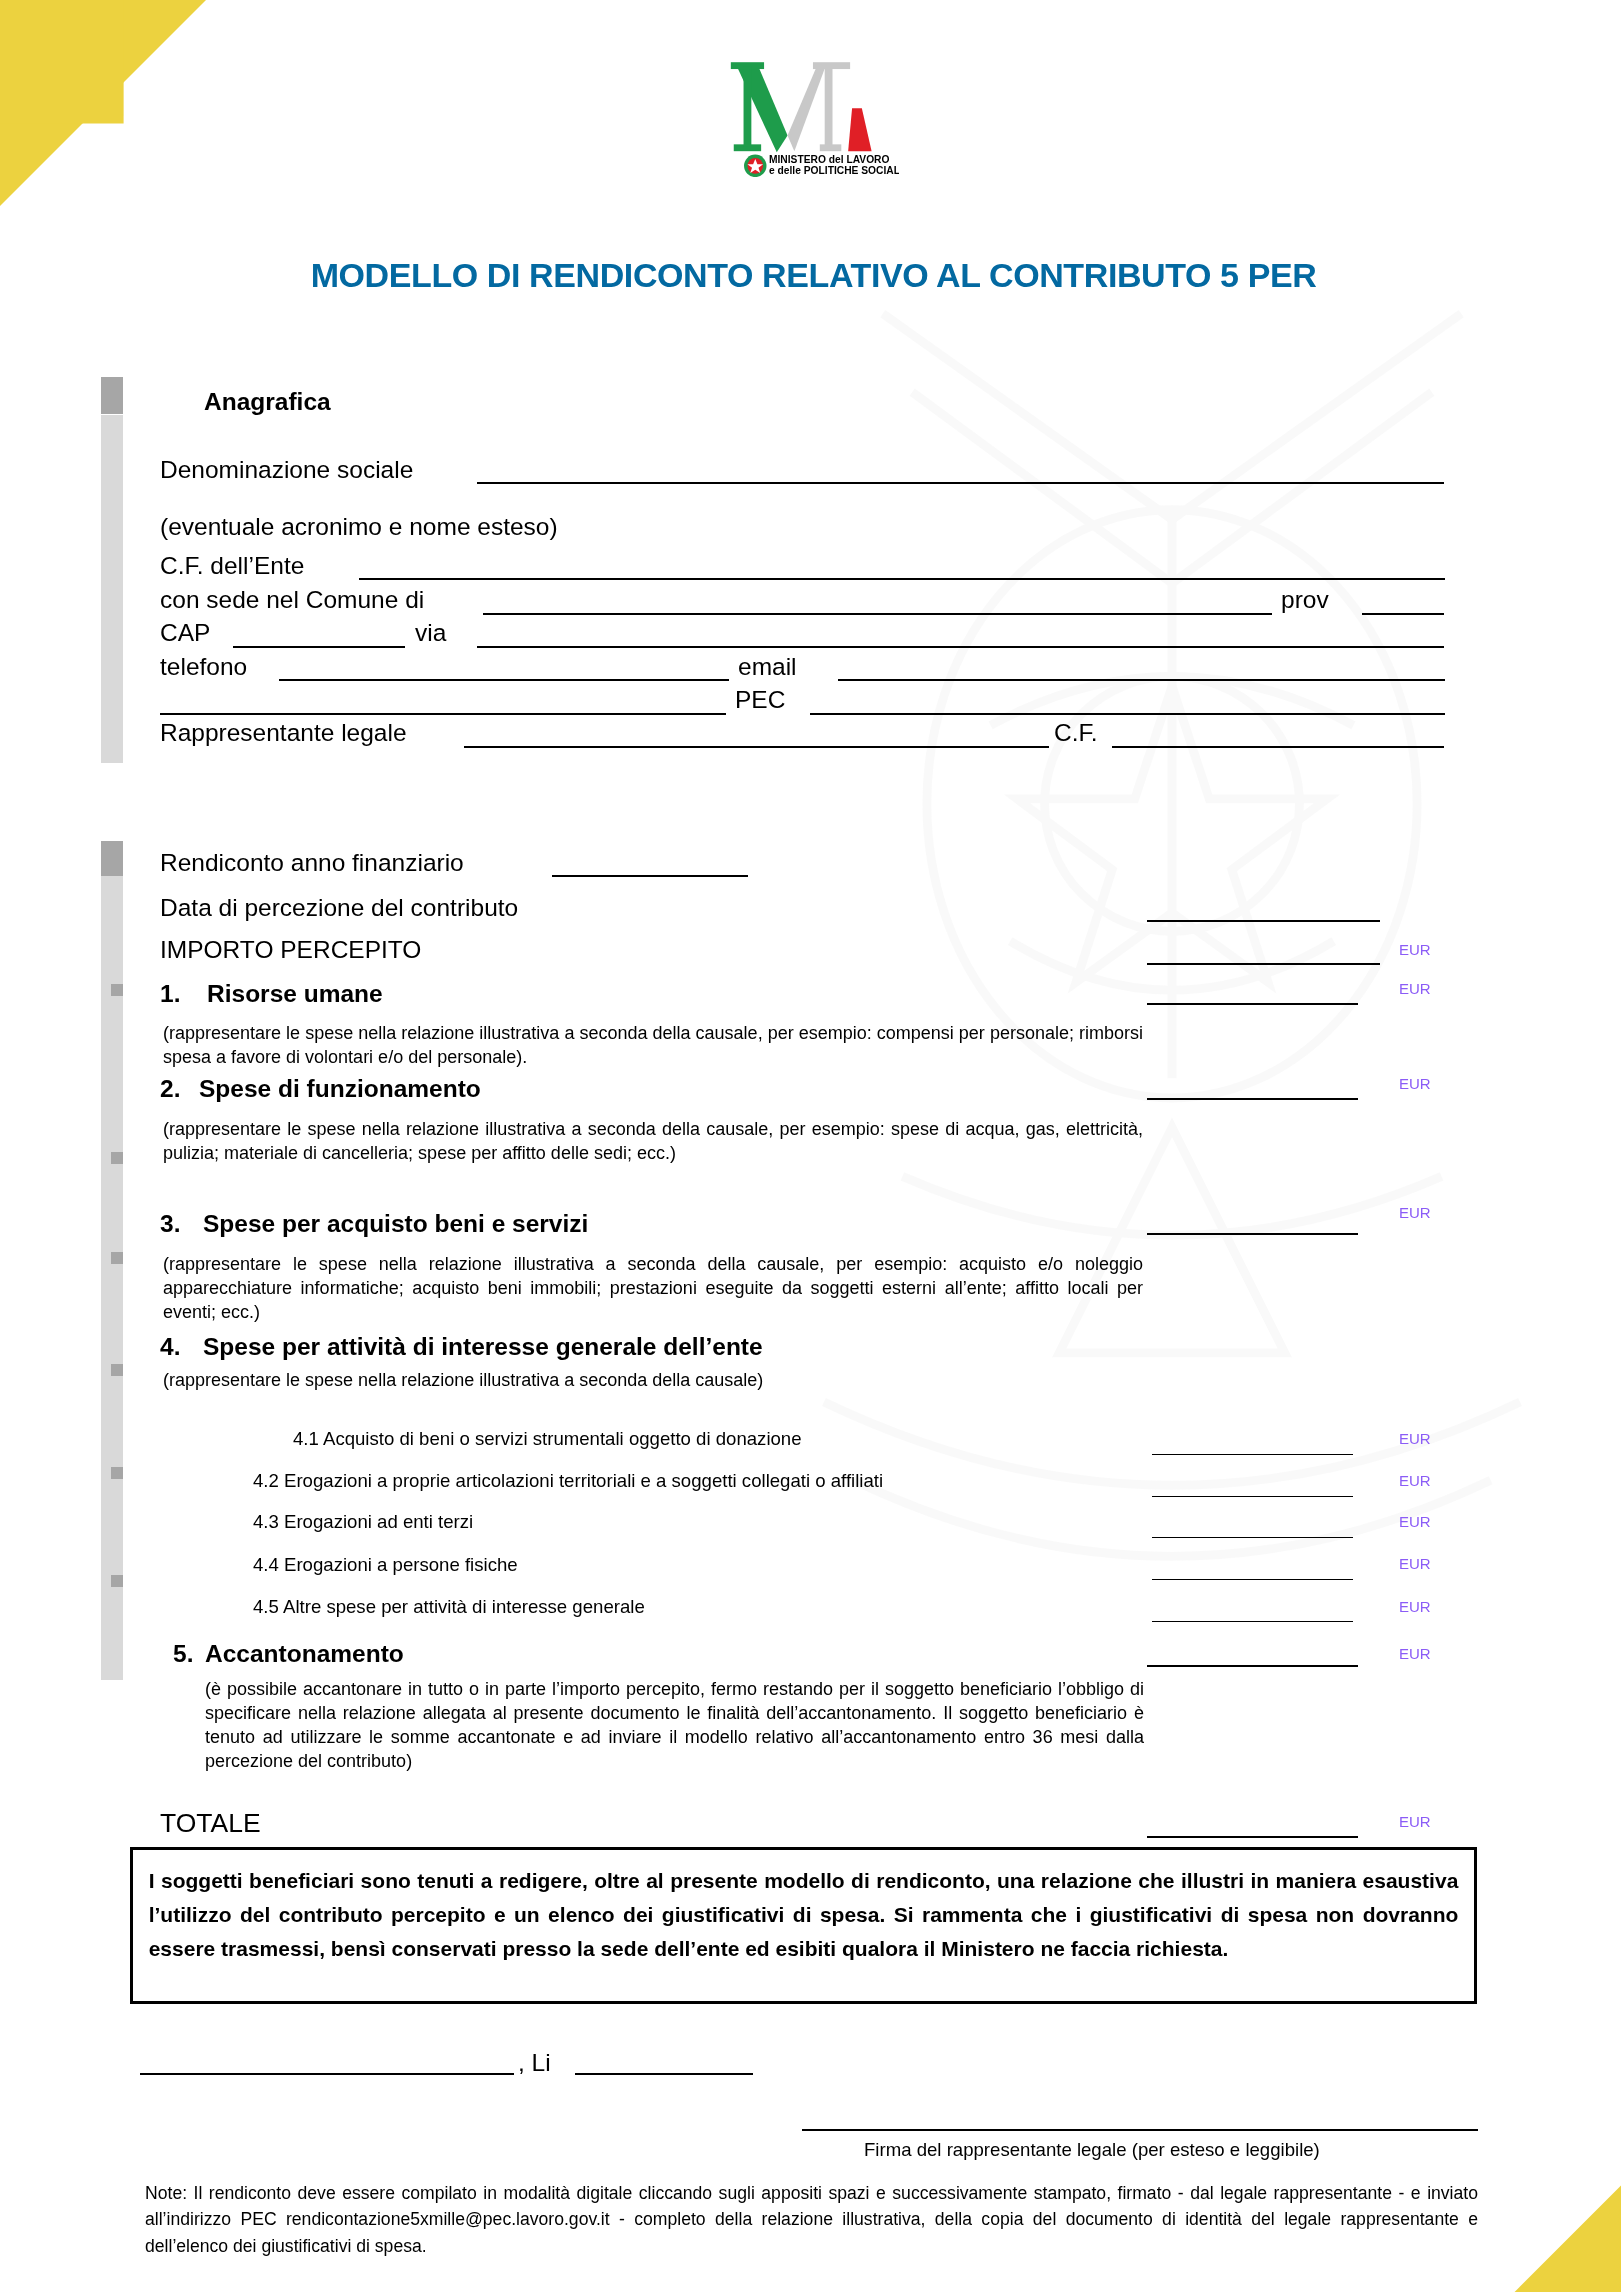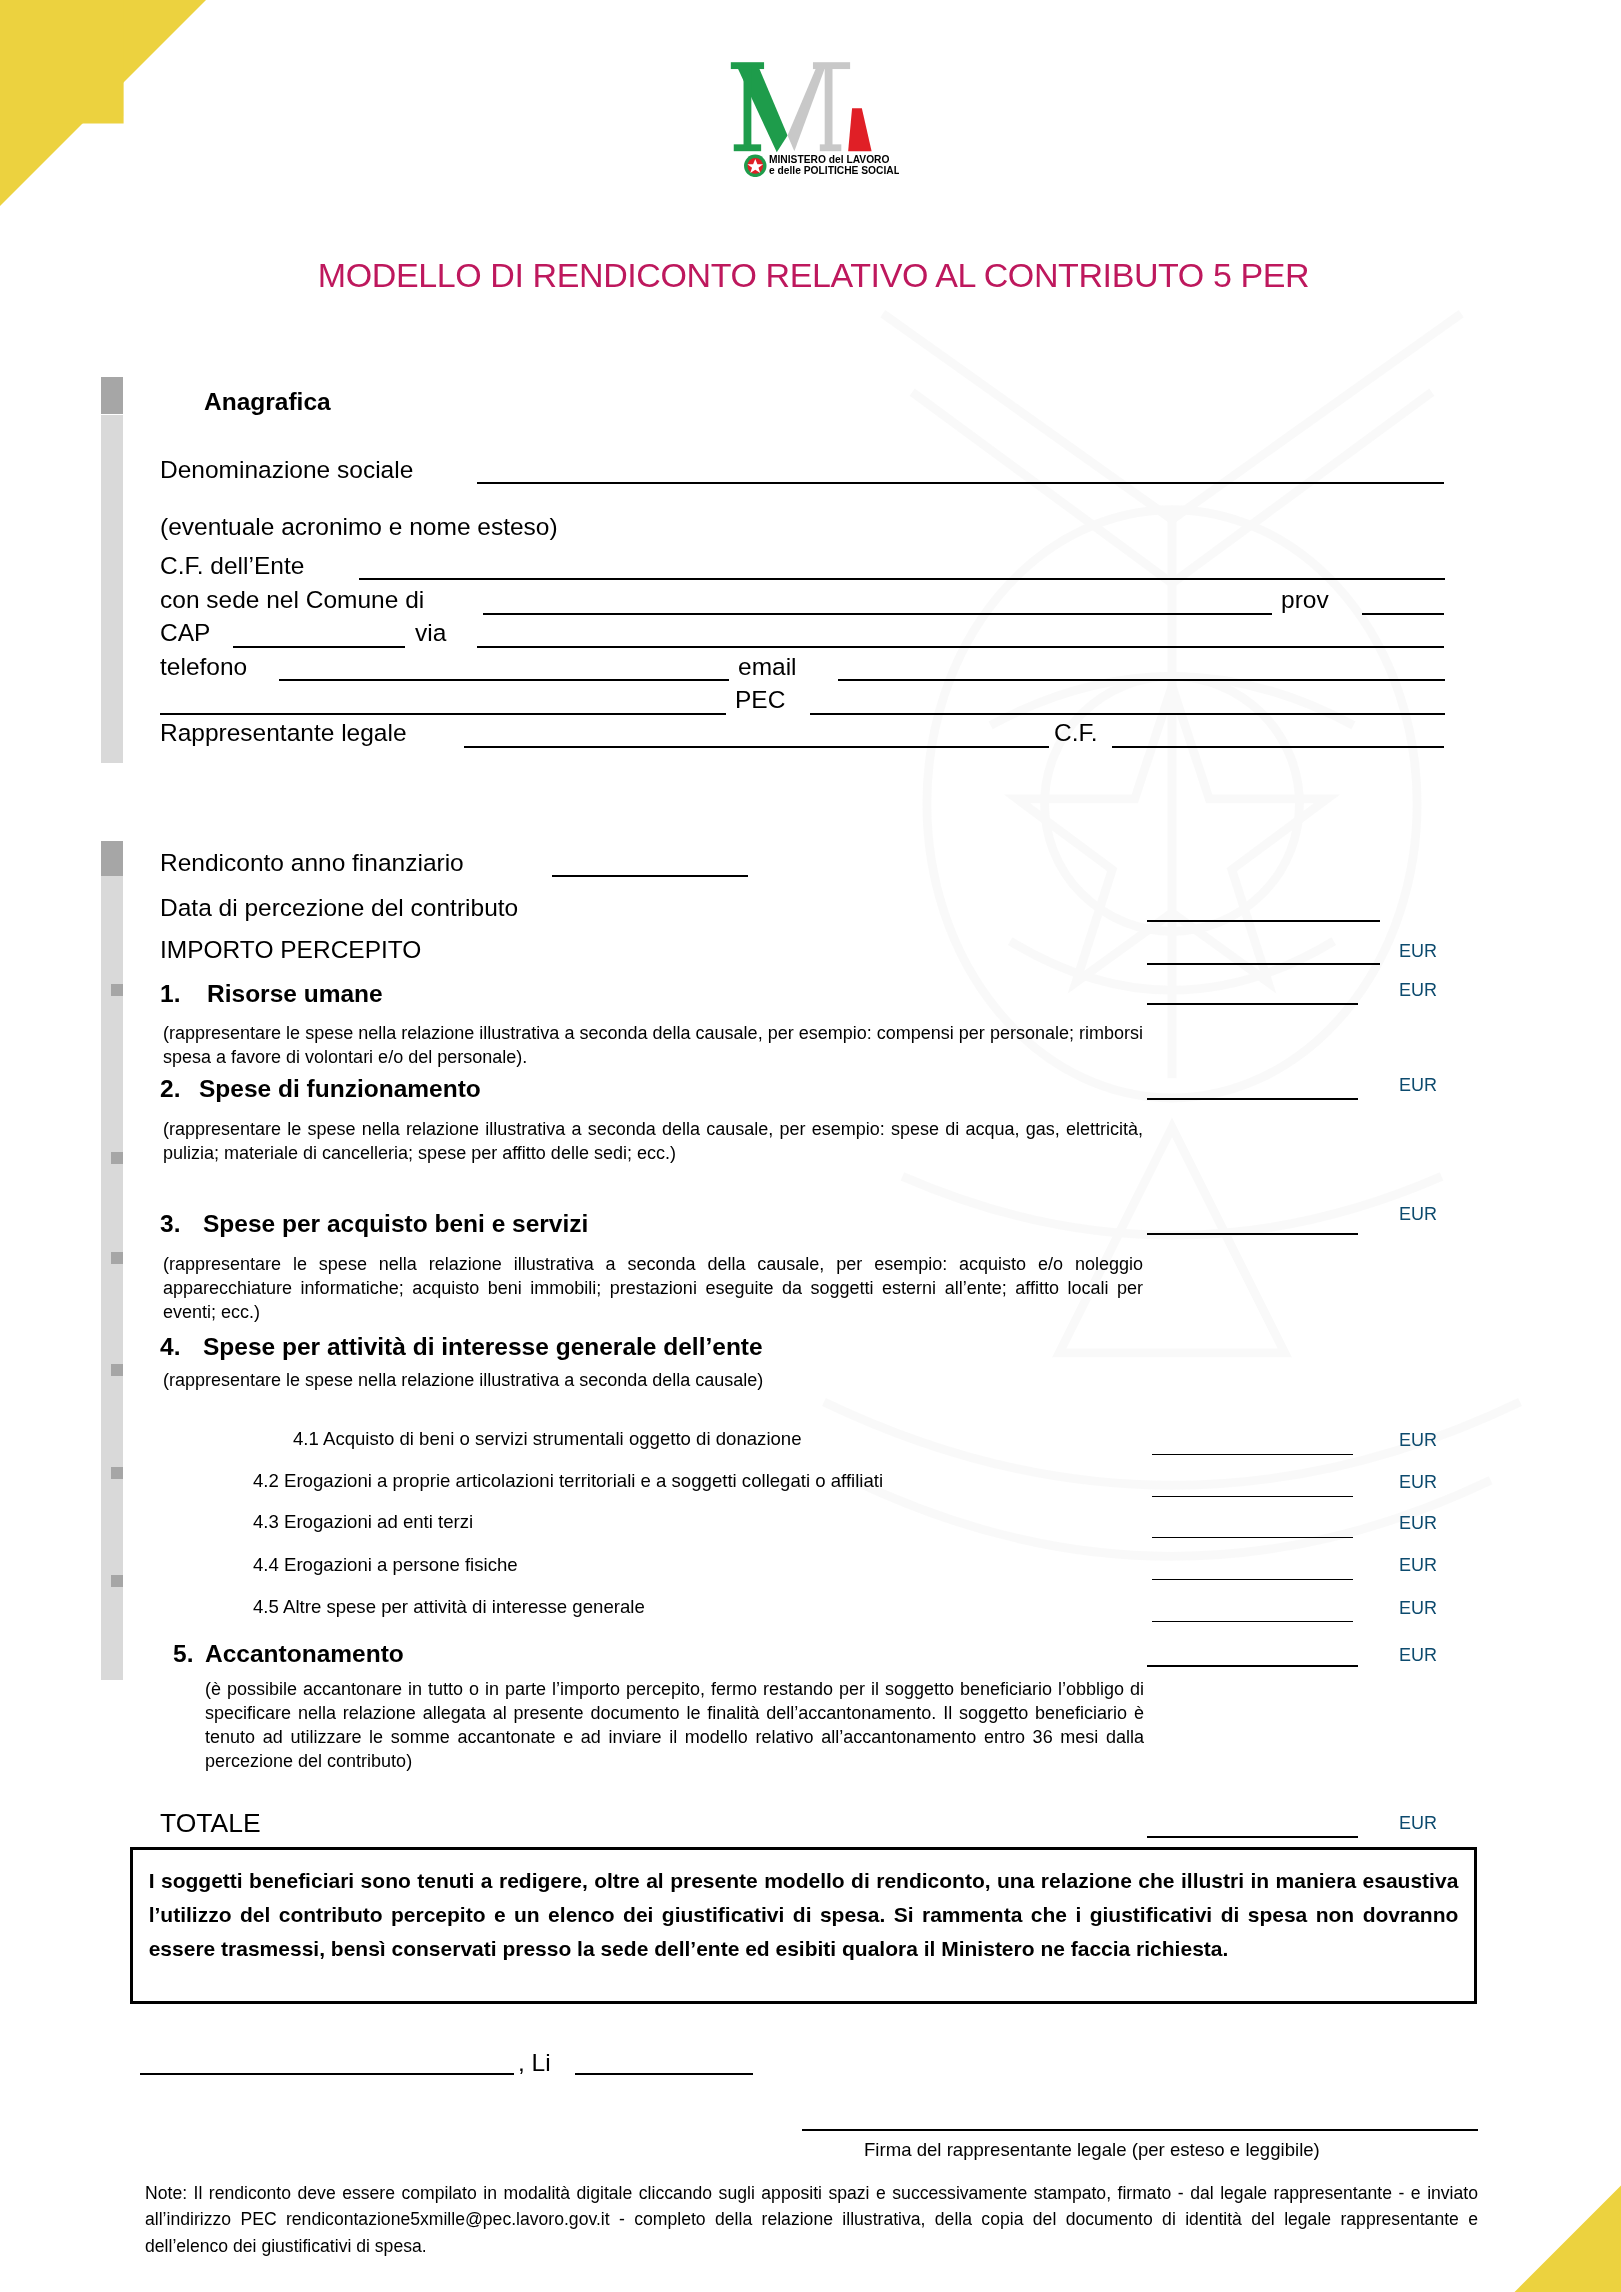--- a/index.html
+++ b/index.html
@@ -28,37 +28,37 @@
   }
 
   
   .logo-wrap { position:absolute; top:54px; left:0; width:1621px; text-align:center; }
   .logo-svg { display:inline-block; }
 
   
   .doc-title {
     position:absolute; top:253px; left:137px; width:1353px;
     text-align:center;
-    font-size:34px; font-weight:normal; line-height:1.33;
+    font-size:34px; font-weight:bold; line-height:1.33;
     letter-spacing:-0.4px;
-    color:#be185d;
+    color:#0369a1;
   }
 
   
   .gmark { position:absolute; background:#a6a6a6; }
   .gmark-light { position:absolute; background:#d9d9d9; }
 
   
   .lbl { position:absolute; color:#000; white-space:nowrap; }
   .sec-head { font-size:24.5px; font-weight:bold; }
   .fld { font-size:24.5px; font-weight:400; }
   .item-head { font-size:24.5px; font-weight:bold; }
   .desc { font-size:18px; line-height:1.33; color:#000; }
   .sub { font-size:18.6px; color:#000; }
-  .eur { font-size:18px; color:#0c4a6e; }
+  .eur { font-size:15px; color:#8b5cf6; }
 
   
   .rule { position:absolute; border-bottom:2px solid #000; height:0; }
   .rule-thin { position:absolute; border-bottom:1.6px solid #000; height:0; }
 
   
   .notice {
     position:absolute; left:130px; top:1847px; width:1347px; height:157px;
     border:3.9px solid #000; background:#fff;
     padding:13.7px 15.7px 0 15.7px;

